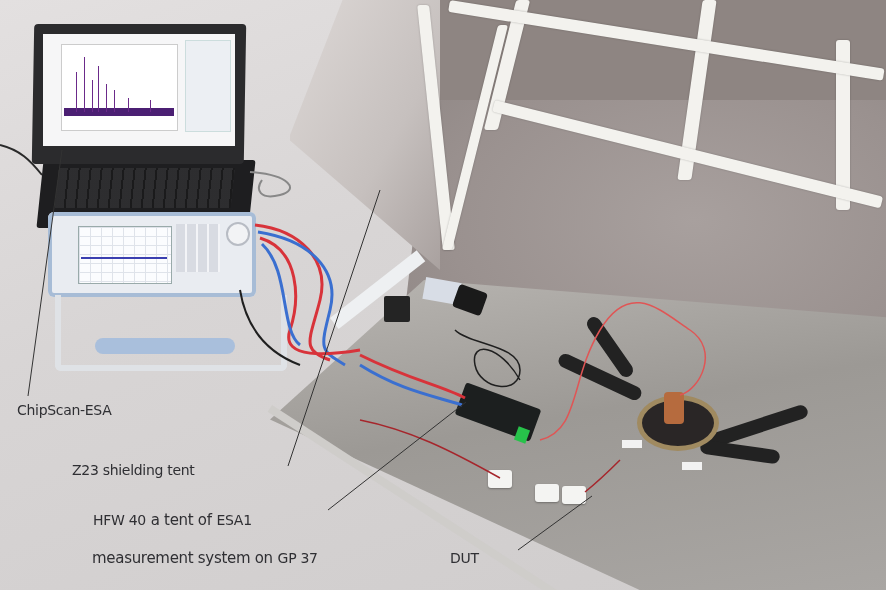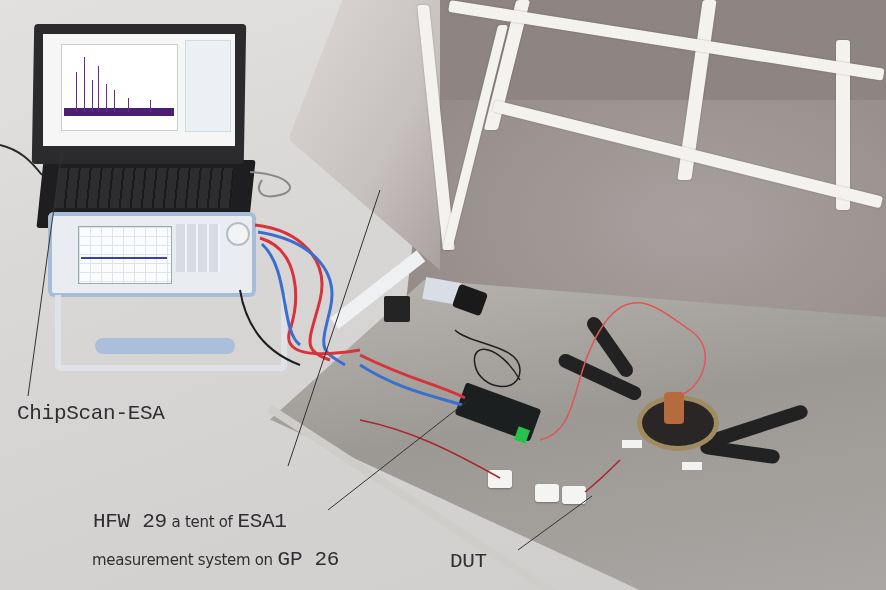--- a/index.html
+++ b/index.html
@@ -65,21 +65,21 @@
   .black-box { position:absolute; left:455px; top:288px; width:30px; height:24px; background:#1a1a1a; border-radius:4px; transform: rotate(20deg); }
 
   
   .dut-ring { position:absolute; left:637px; top:395px; width:72px; height:46px; border-radius:50%; border:5px solid #a08a60; background:#2a2626; }
   .dut-core { position:absolute; left:664px; top:392px; width:20px; height:32px; background:#b66b3e; border-radius:4px; }
   .dut-arm { position:absolute; height:14px; background:#222; border-radius:7px; }
   .dut-tag { position:absolute; width:20px; height:8px; background:#f2f2f2; }
 
   
   .label { position:absolute; color:#2f2f33; font-family:"DejaVu Sans", sans-serif; white-space:nowrap; letter-spacing:-0.3px; }
-  .lbl-big { font-size:21px;font-family:Liberation Mono, monospace; }
+  .lbl-big { font-size:14px; }
   .lbl-small { font-size:15px; }
 </style>
 </head>
 <body>
 
 <div class="scene">
 
   <div class="tent-back"></div>
   <div class="tent-floor"></div>
   <div class="tent-left"></div>
@@ -158,23 +158,24 @@
     <path d="M0 145 C20 150, 30 160, 42 175" stroke="#2a2a2a" stroke-width="2" fill="none"></path>
     <path d="M250 172 C290 175, 300 190, 280 195 S255 190, 262 180" stroke="#888" stroke-width="2" fill="none"></path>
 
     <line x1="62" y1="150" x2="28" y2="396" stroke="#333" stroke-width="1"></line>
     <line x1="380" y1="190" x2="288" y2="466" stroke="#333" stroke-width="1"></line>
     <line x1="466" y1="402" x2="328" y2="510" stroke="#333" stroke-width="1"></line>
     <line x1="592" y1="496" x2="518" y2="550" stroke="#333" stroke-width="1"></line>
   </svg>
 
   <div class="label lbl-big" style="left:17px;top:402px;">ChipScan-ESA</div>
+  <div class="label lbl-big" style="left:72px;top:462px;">Z23 shielding tent</div>
   <div class="label" style="left:93px;top:510px;">
-    <span class="lbl-big">HFW 29</span>
+    <span class="lbl-big">HFW 40</span>
     <span class="lbl-small">a tent of</span>
     <span class="lbl-big">ESA1</span>
   </div>
   <div class="label" style="left:92px;top:548px;">
     <span class="lbl-small">measurement system on</span>
-    <span class="lbl-big">GP 26</span>
+    <span class="lbl-big">GP 37</span>
   </div>
   <div class="label lbl-big" style="left:450px;top:550px;">DUT</div>
 </div>
 
 </body></html>

